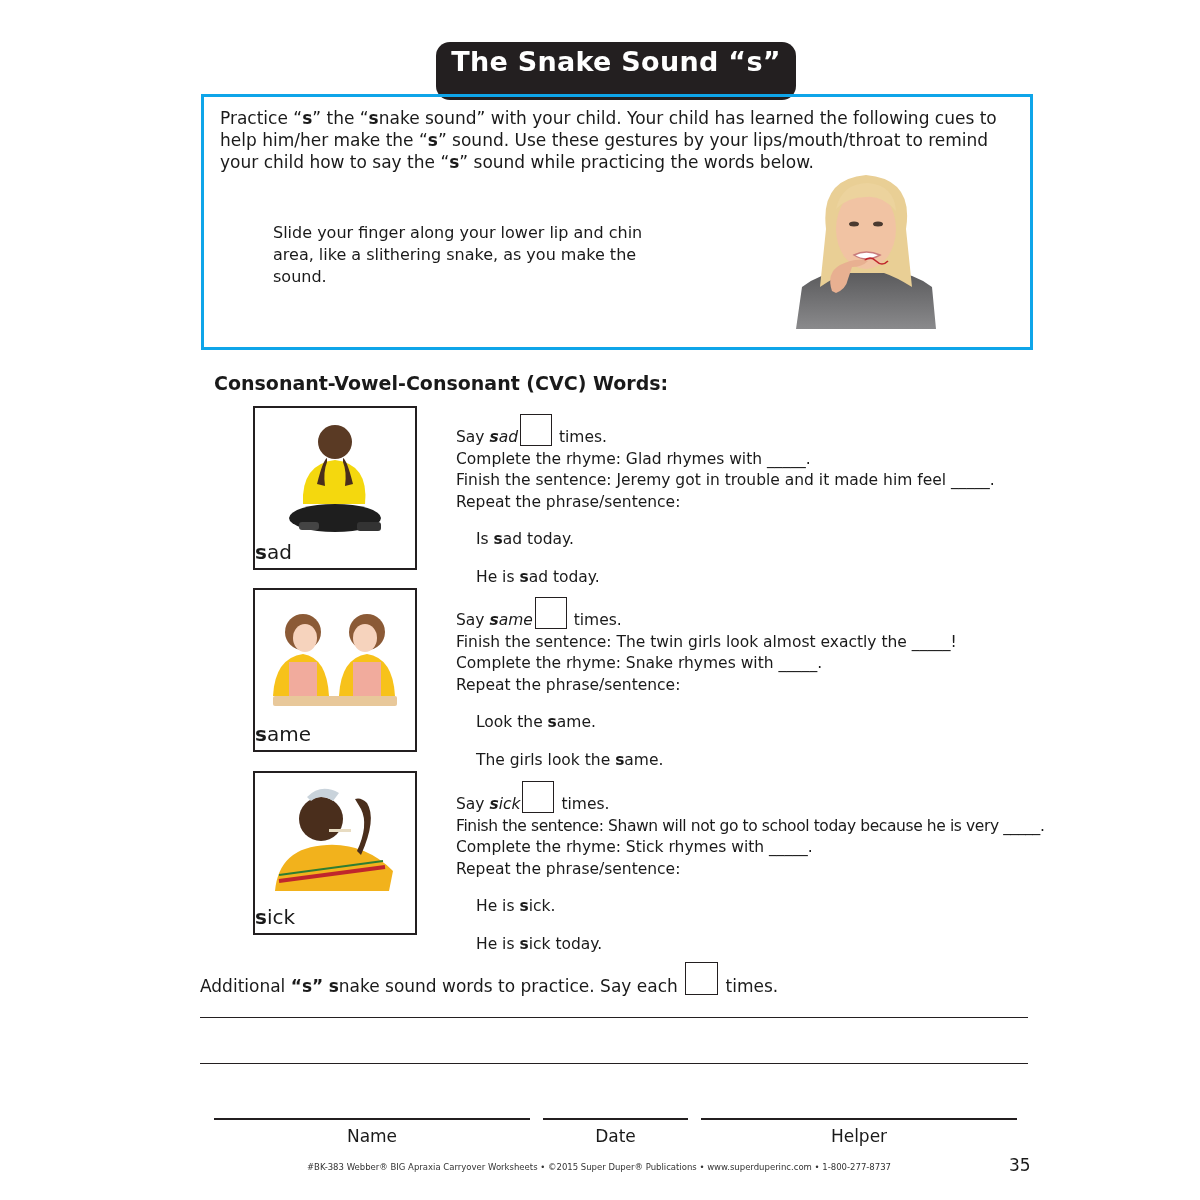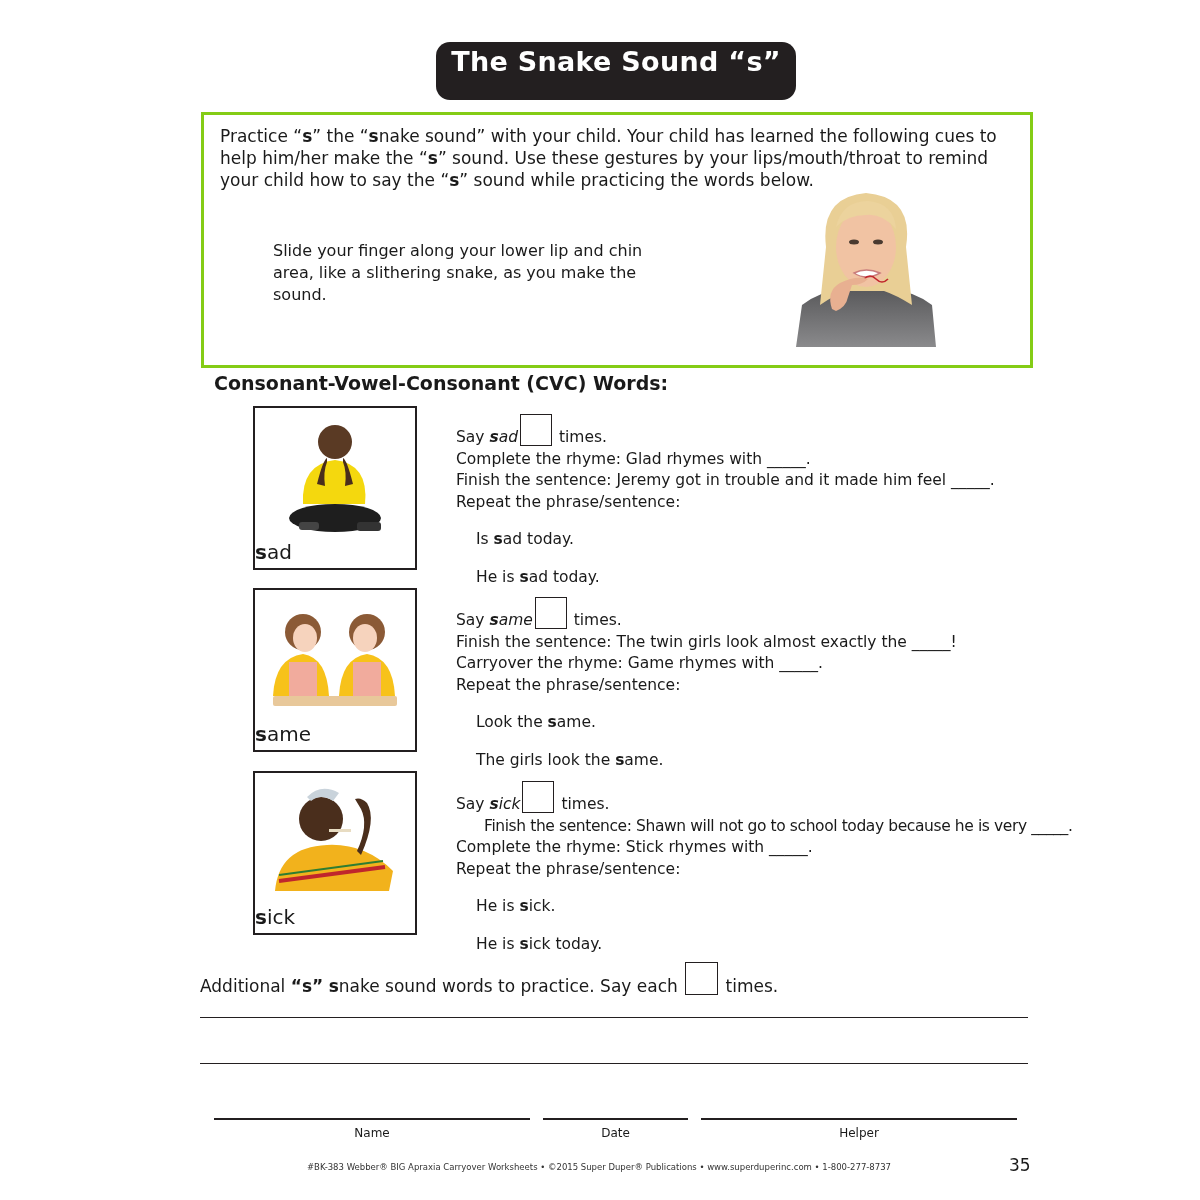--- a/index.html
+++ b/index.html
@@ -1,36 +1,36 @@
 <!DOCTYPE html>
 <html><head>
   <meta charset="utf-8">
   <style>
     html, body { margin:0; padding:0; background:#fff; }
     body { width:1200px; height:1200px; position:relative; overflow:hidden; font-family:"DejaVu Sans", sans-serif; color:#1a1a1a; }
     .abs { position:absolute; }
     .title-pill { left:436px; top:42px; width:360px; height:58px; background:#231f20; border-radius:14px; color:#fff; font-weight:bold; font-size:27px; text-align:center; line-height:40px; letter-spacing:0.3px; }
-    .intro-box { left:201px; top:112px; width:826px; height:250px; border:3px solid #84cc16; box-sizing:content-box; }
+    .intro-box { left:201px; top:94px; width:826px; height:250px; border:3px solid #0ea5e9; box-sizing:content-box; }
     .intro-text { left:16px; top:10px; width:800px; font-size:17px; line-height:22px; }
     .cue-text { left:69px; top:125px; width:380px; font-size:16px; line-height:22px; }
     .photo-woman { left:592px; top:72px; width:140px; height:160px; }
     .section-head { left:214px; top:372px; font-size:19px; font-weight:bold; }
     .card { left:253px; width:160px; height:160px; border:2px solid #231f20; background:#fff; }
     .card .pic { position:absolute; left:10px; top:6px; width:140px; height:122px; }
     .card .word { position:absolute; left:0; right:4px; bottom:4px; font-size:20px; }
     .card .word b { font-weight:bold; }
     .item-block { left:456px; width:590px; font-size:15.5px; line-height:21.6px; }
     .item-block .line { white-space:nowrap; }
     .item-block .ital { padding-left:20px;margin-top:16px; }
     .count-box { display:inline-block; width:32px; height:32px; border:1.5px solid #231f20; vertical-align:-4px; margin:0 2px; box-sizing:border-box; }
     .additional { left:200px; top:962px; font-size:17px; white-space:nowrap; }
     .additional .count-box { width:33px; height:33px; vertical-align:-3px; }
     .rule { left:200px; width:828px; height:0; border-top:1.5px solid #231f20; }
     .sig-line { height:0; border-top:2.5px solid #231f20; top:1118px; }
-    .sig-label { top:1126px; font-size:12px; text-align:center; }
+    .sig-label { top:1126px; font-size:17px; text-align:center; }
     .footer { left:307px; top:1162px; font-size:8.5px; white-space:nowrap; color:#333; }
     .page-num { left:1009px; top:1155px; font-size:17px; }
   </style>
 </head>
 <body>
 
 <div class="abs title-pill">The Snake Sound “s”</div>
 
 <div class="abs intro-box">
   <div class="abs intro-text"><span>Practice “</span><b>s</b><span>” the “</span><b>s</b><span>nake sound” with your child. Your child has learned the following cues to help him/her make the “</span><b>s</b><span>” sound. Use these gestures by your lips/mouth/throat to remind your child how to say the “</span><b>s</b><span>” sound while practicing the words below.</span></div>
@@ -93,21 +93,21 @@
       <circle cx="102" cy="36" r="18" fill="#8b5a36"></circle>
       <ellipse cx="40" cy="42" rx="12" ry="14" fill="#f6d3bd"></ellipse>
       <ellipse cx="100" cy="42" rx="12" ry="14" fill="#f6d3bd"></ellipse>
     </svg>
   </div>
   <div class="word"><b>s</b><span>ame</span></div>
 </div>
 <div class="abs item-block" style="top:597px;">
   <div class="line"><span>Say </span><i><b>s</b><span>ame</span></i><span class="count-box"></span><span> times.</span></div>
   <div class="line">Finish the sentence: The twin girls look almost exactly the _____!</div>
-  <div class="line">Carryover the rhyme: Game rhymes with _____.</div>
+  <div class="line">Complete the rhyme: Snake rhymes with _____.</div>
   <div class="line">Repeat the phrase/sentence:</div>
   <div class="line ital"><span>Look the </span><b>s</b><span>ame.</span></div>
   <div class="line ital"><span>The girls look the </span><b>s</b><span>ame.</span></div>
 </div>
 
 <div class="abs card" style="top:771px;">
   <div class="pic">
     <svg width="140" height="122" viewBox="0 0 140 122">
       <path d="M10 112 Q14 68 62 66 Q100 64 128 92 L124 112 Z" fill="#f2b21c"></path>
       <path d="M14 102 L120 88" stroke="#c0262c" stroke-width="4"></path>
@@ -115,21 +115,21 @@
       <path d="M96 76 Q112 40 102 24 Q96 18 90 20 L96 30 Q104 46 92 72 Z" fill="#4a2e1c"></path>
       <circle cx="56" cy="40" r="22" fill="#4a2e1c"></circle>
       <rect x="64" y="50" width="22" height="3" fill="#e8dcc2"></rect>
       <path d="M42 18 Q56 4 74 14 L68 22 Q56 14 46 22 Z" fill="#c9d3db"></path>
     </svg>
   </div>
   <div class="word"><b>s</b><span>ick</span></div>
 </div>
 <div class="abs item-block" style="top:781px;">
   <div class="line"><span>Say </span><i><b>s</b><span>ick</span></i><span class="count-box"></span><span> times.</span></div>
-  <div class="line" style="letter-spacing:-0.4px;margin-left:28px;">Finish the sentence: Shawn will not go to school today because he is very _____.</div>
+  <div class="line" style="letter-spacing:-0.4px;">Finish the sentence: Shawn will not go to school today because he is very _____.</div>
   <div class="line">Complete the rhyme: Stick rhymes with _____.</div>
   <div class="line">Repeat the phrase/sentence:</div>
   <div class="line ital"><span>He is </span><b>s</b><span>ick.</span></div>
   <div class="line ital"><span>He is </span><b>s</b><span>ick today.</span></div>
 </div>
 
 <div class="abs additional"><span>Additional </span><b>“s”</b><span> </span><b>s</b><span>nake sound words to practice. Say each </span><span class="count-box"></span><span> times.</span></div>
 
 <div class="abs rule" style="top:1017px;"></div>
 <div class="abs rule" style="top:1063px;"></div>

